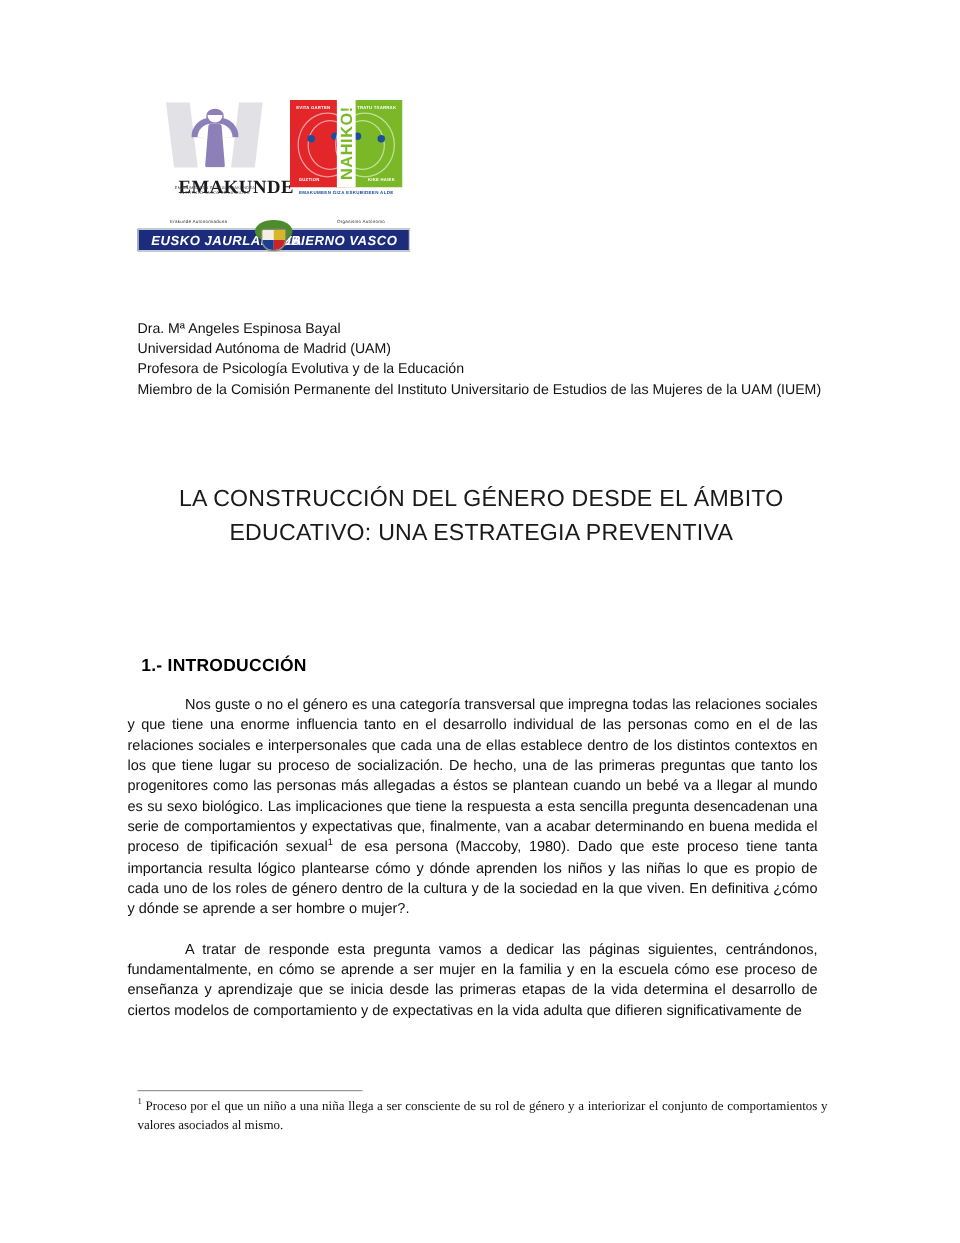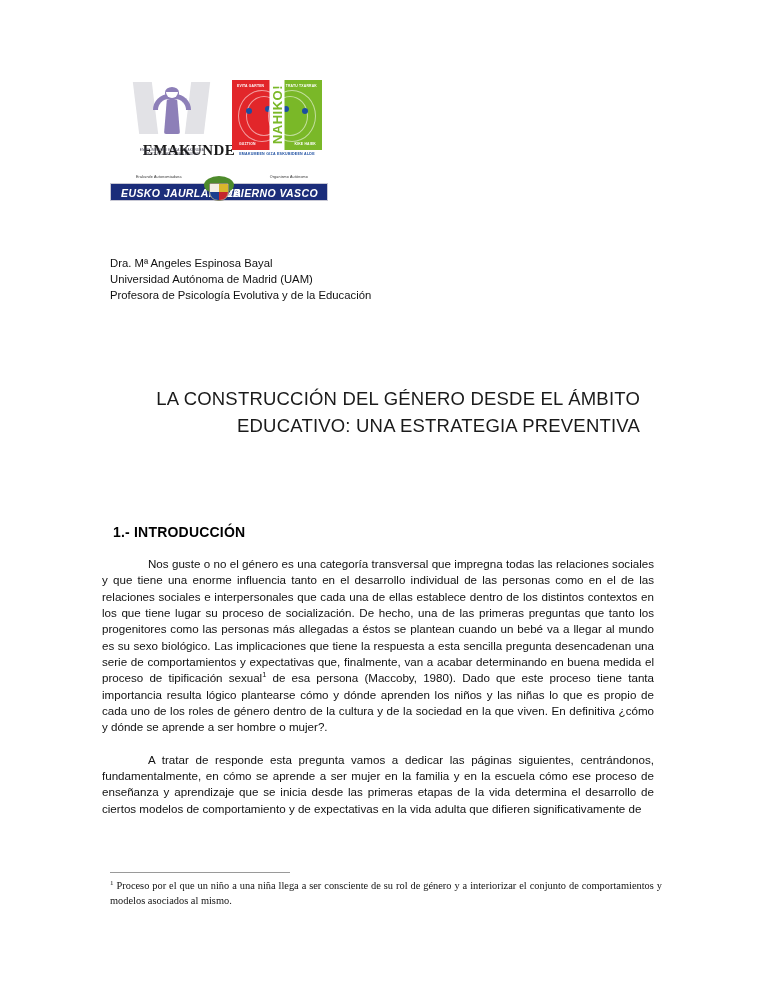--- a/index.html
+++ b/index.html
@@ -303,21 +303,21 @@
     color: #111111;
   }
   .author .name { font-weight: normal; }
 
   
   .doc-title {
     position: absolute;
     left: 130px;
     top: 385px;
     width: 510px;
-    text-align: right;
+    text-align: center;
     font-size: 18.5px;
     line-height: 27px;
     font-weight: normal;
     letter-spacing: 0.2px;
     color: #1a1a1a;
   }
 
   
   .section-heading {
     position: absolute;
@@ -441,27 +441,28 @@
         </div>
       </div>
     </div>
 
   </div>
 
   <div class="author">
     <div class="name">Dra. Mª Angeles Espinosa Bayal</div>
     <div>Universidad Autónoma de Madrid (UAM)</div>
     <div>Profesora de Psicología Evolutiva y de la Educación</div>
+    <div>Miembro de la Comisión Permanente del Instituto Universitario de Estudios de las Mujeres de la UAM (IUEM)</div>
   </div>
 
   <div class="doc-title">LA CONSTRUCCIÓN DEL GÉNERO DESDE EL ÁMBITO EDUCATIVO: UNA ESTRATEGIA PREVENTIVA</div>
 
   <div class="section-heading">1.- INTRODUCCIÓN</div>
 
   <div class="body-text">
     <p><span>Nos guste o no el género es una categoría transversal que impregna todas las relaciones sociales y que tiene una enorme influencia tanto en el desarrollo individual de las personas como en el de las relaciones sociales e interpersonales que cada una de ellas establece dentro de los distintos contextos en los que tiene lugar su proceso de socialización. De hecho, una de las primeras preguntas que tanto los progenitores como las personas más allegadas a éstos se plantean cuando un bebé va a llegar al mundo es su sexo biológico. Las implicaciones que tiene la respuesta a esta sencilla pregunta desencadenan una serie de comportamientos y expectativas que, finalmente, van a acabar determinando en buena medida el proceso de tipificación sexual</span><sup>1</sup><span> de esa persona (Maccoby, 1980). Dado que este proceso tiene tanta importancia resulta lógico plantearse cómo y dónde aprenden los niños y las niñas lo que es propio de cada uno de los roles de género dentro de la cultura y de la sociedad en la que viven. En definitiva ¿cómo y dónde se aprende a ser hombre o mujer?.</span></p>
     <p>A tratar de responde esta pregunta vamos a dedicar las páginas siguientes, centrándonos, fundamentalmente, en  cómo se aprende a ser mujer en la familia y en la escuela cómo ese proceso de enseñanza y aprendizaje que se inicia desde las primeras etapas de la vida determina el desarrollo de ciertos modelos de comportamiento y de expectativas en la vida adulta que difieren significativamente de</p>
   </div>
 
   <div class="footnote-rule"></div>
-  <div class="footnote"><sup>1</sup><span> Proceso por el que un niño a una niña llega a ser consciente de su rol de género y a interiorizar el conjunto de comportamientos y modelos asociados al mismo.</span></div>
+  <div class="footnote"><sup>1</sup><span> Proceso por el que un niño a una niña llega a ser consciente de su rol de género y a interiorizar el conjunto de comportamientos y valores asociados al mismo.</span></div>
 
 </div>
 
 </body></html>

